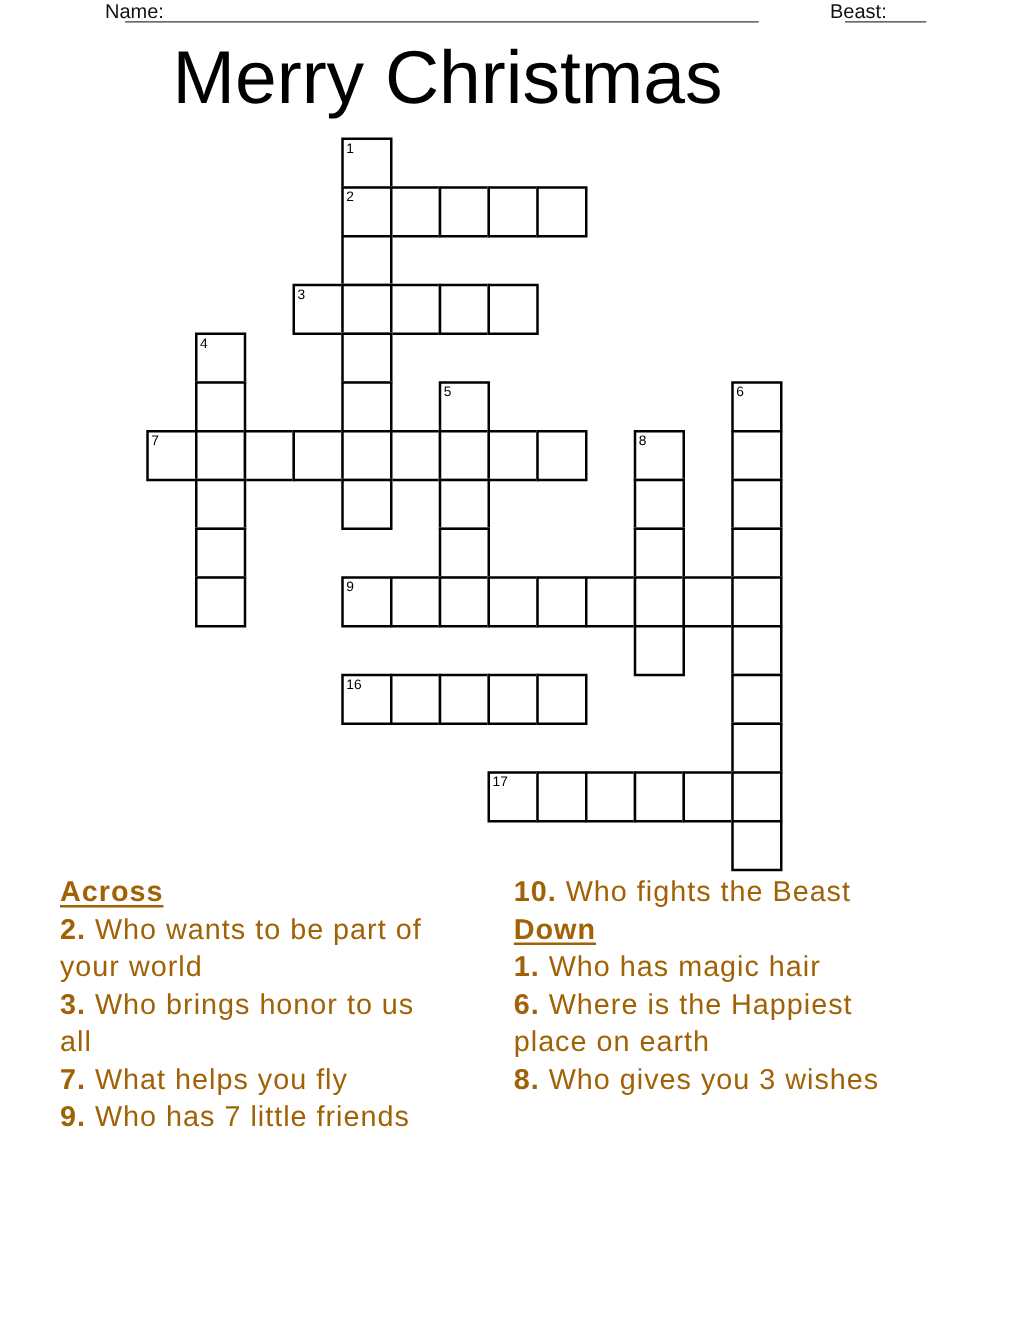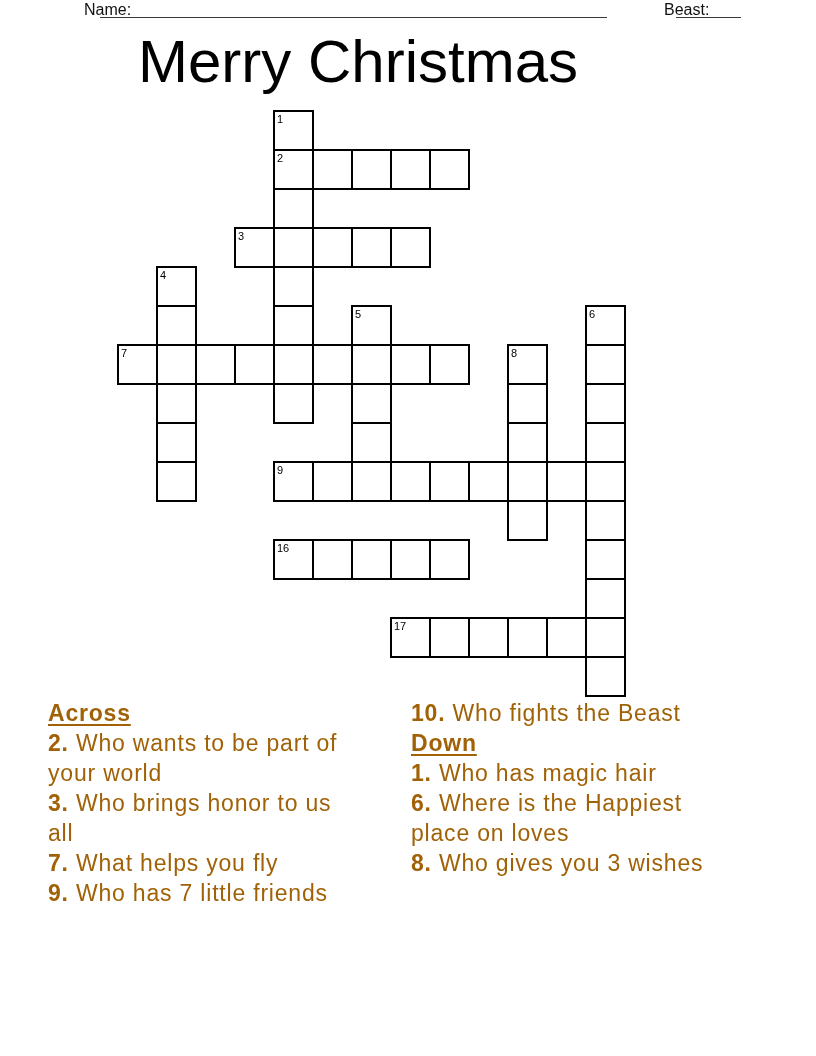--- a/index.html
+++ b/index.html
@@ -190,17 +190,17 @@
       <div class="clue-line"><span class="clue-num">3.</span> Who brings honor to us</div>
       <div class="clue-line">all</div>
       <div class="clue-line"><span class="clue-num">7.</span> What helps you fly</div>
       <div class="clue-line"><span class="clue-num">9.</span> Who has 7 little friends</div>
     </div>
   <div class="clue-col" id="clues-right">
       <div class="clue-line"><span class="clue-num">10.</span> Who fights the Beast</div>
       <div class="clue-line"><span class="clue-header">Down</span></div>
       <div class="clue-line"><span class="clue-num">1.</span> Who has magic hair</div>
       <div class="clue-line"><span class="clue-num">6.</span> Where is the Happiest</div>
-      <div class="clue-line">place on loves</div>
+      <div class="clue-line">place on earth</div>
       <div class="clue-line"><span class="clue-num">8.</span> Who gives you 3 wishes</div>
     </div>
 
 </div>
 
 </body></html>

